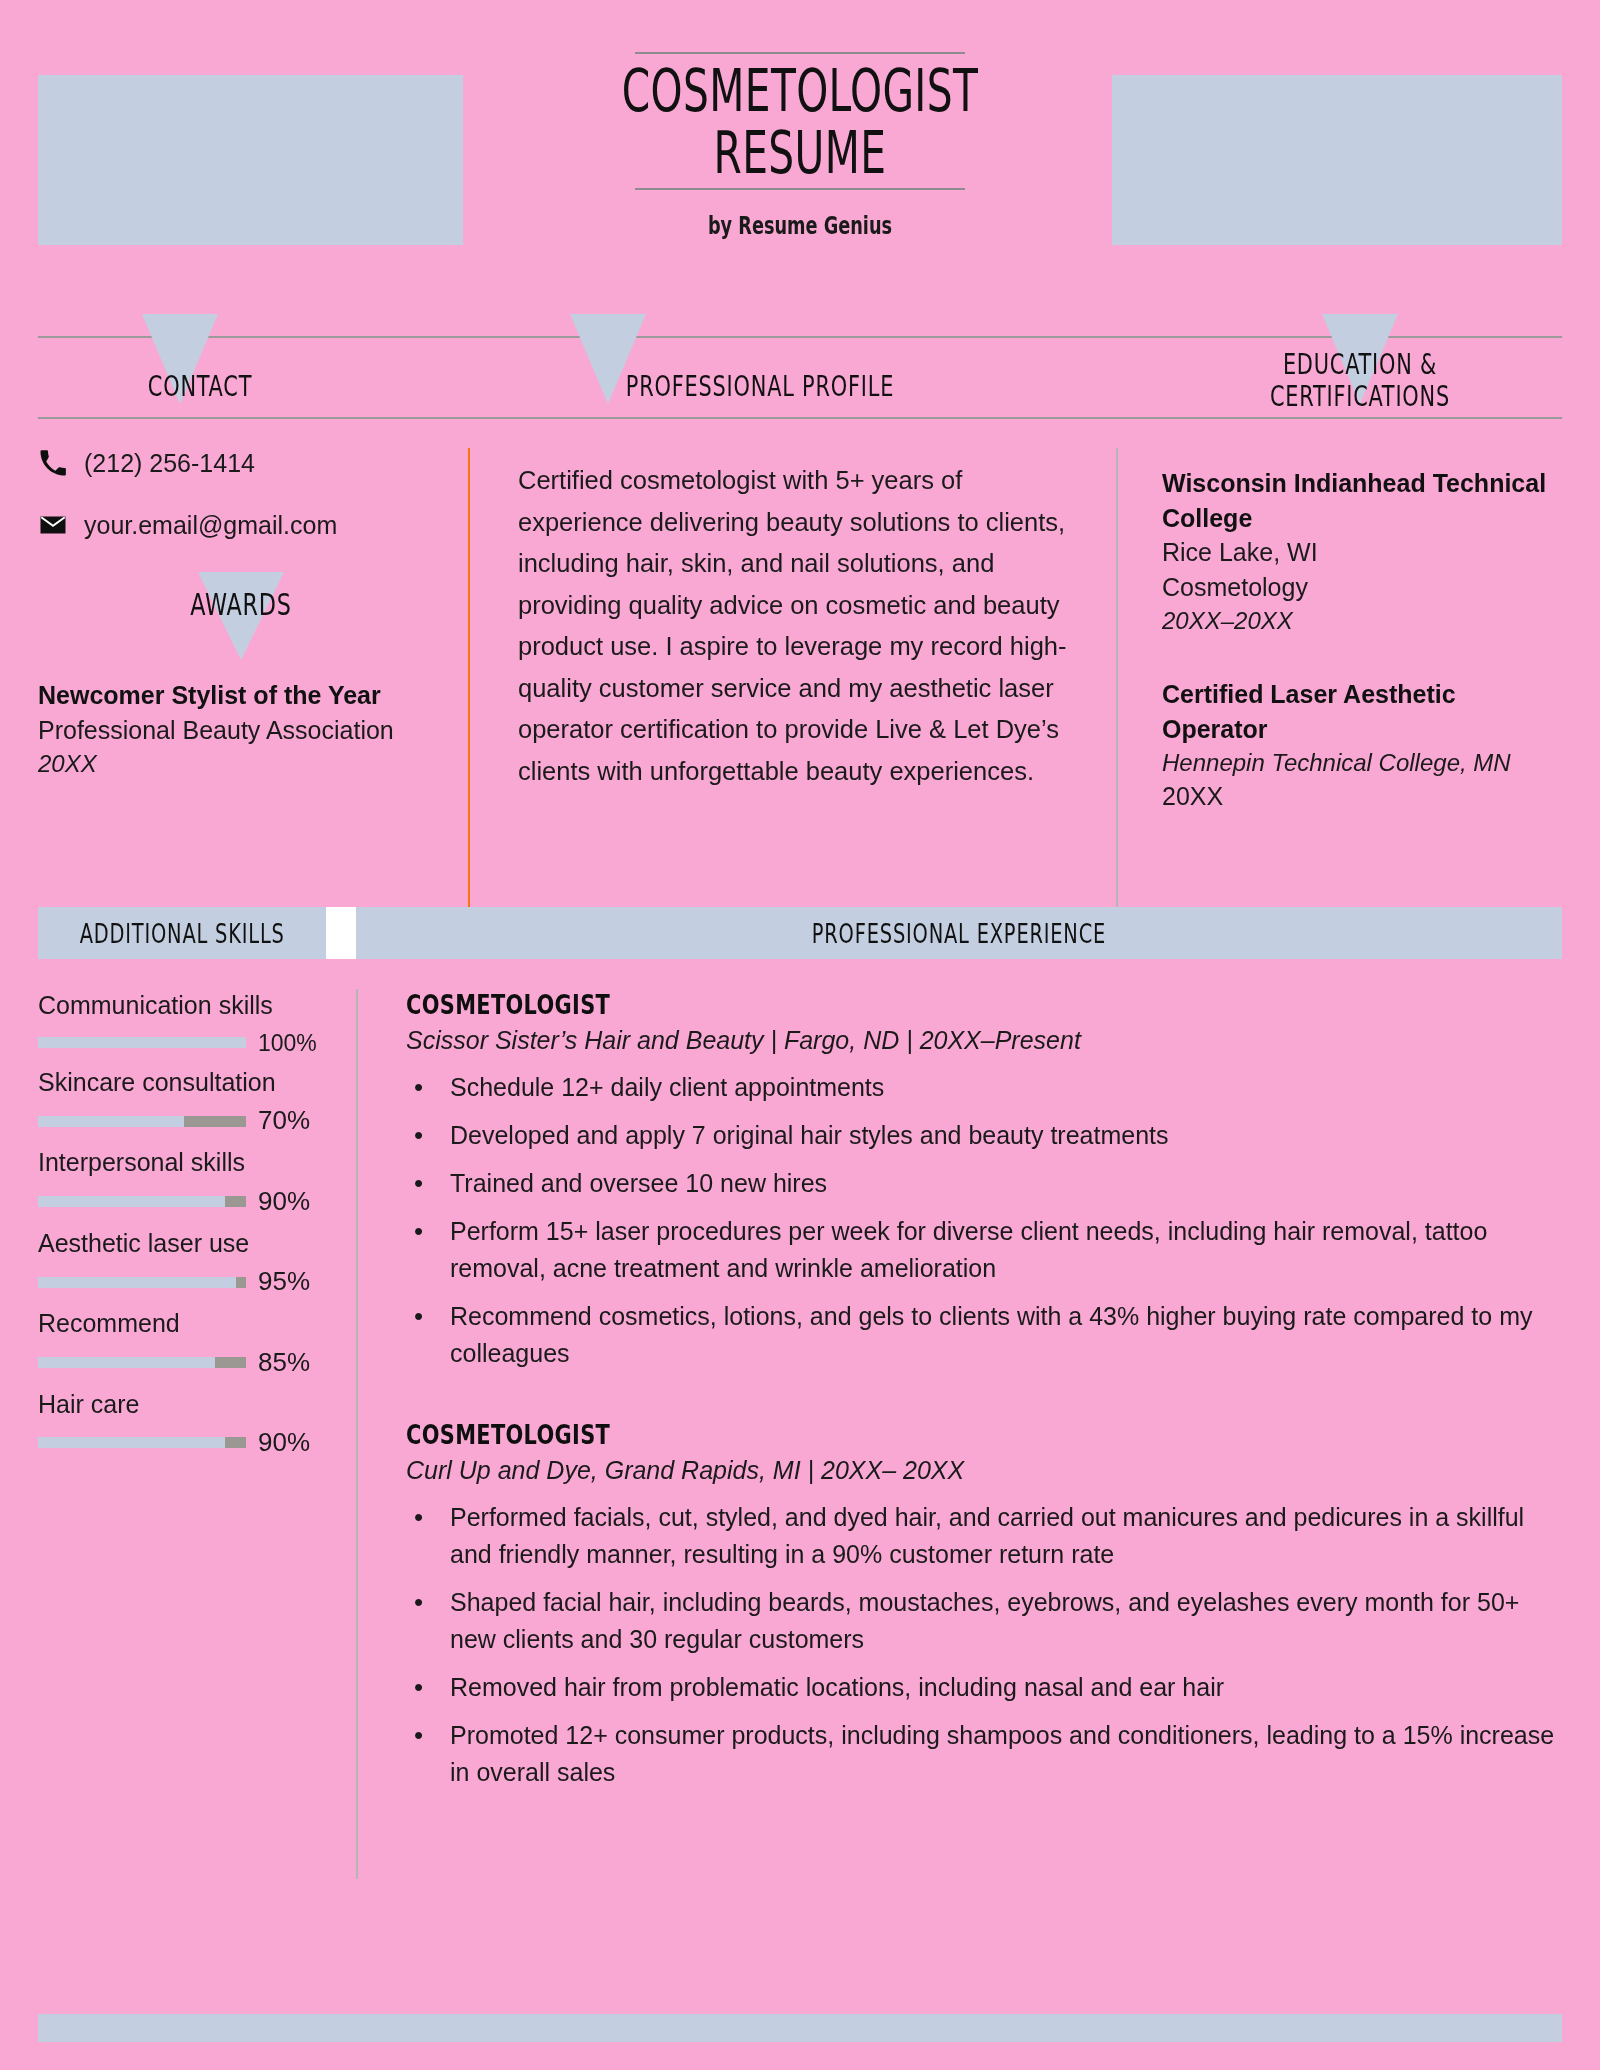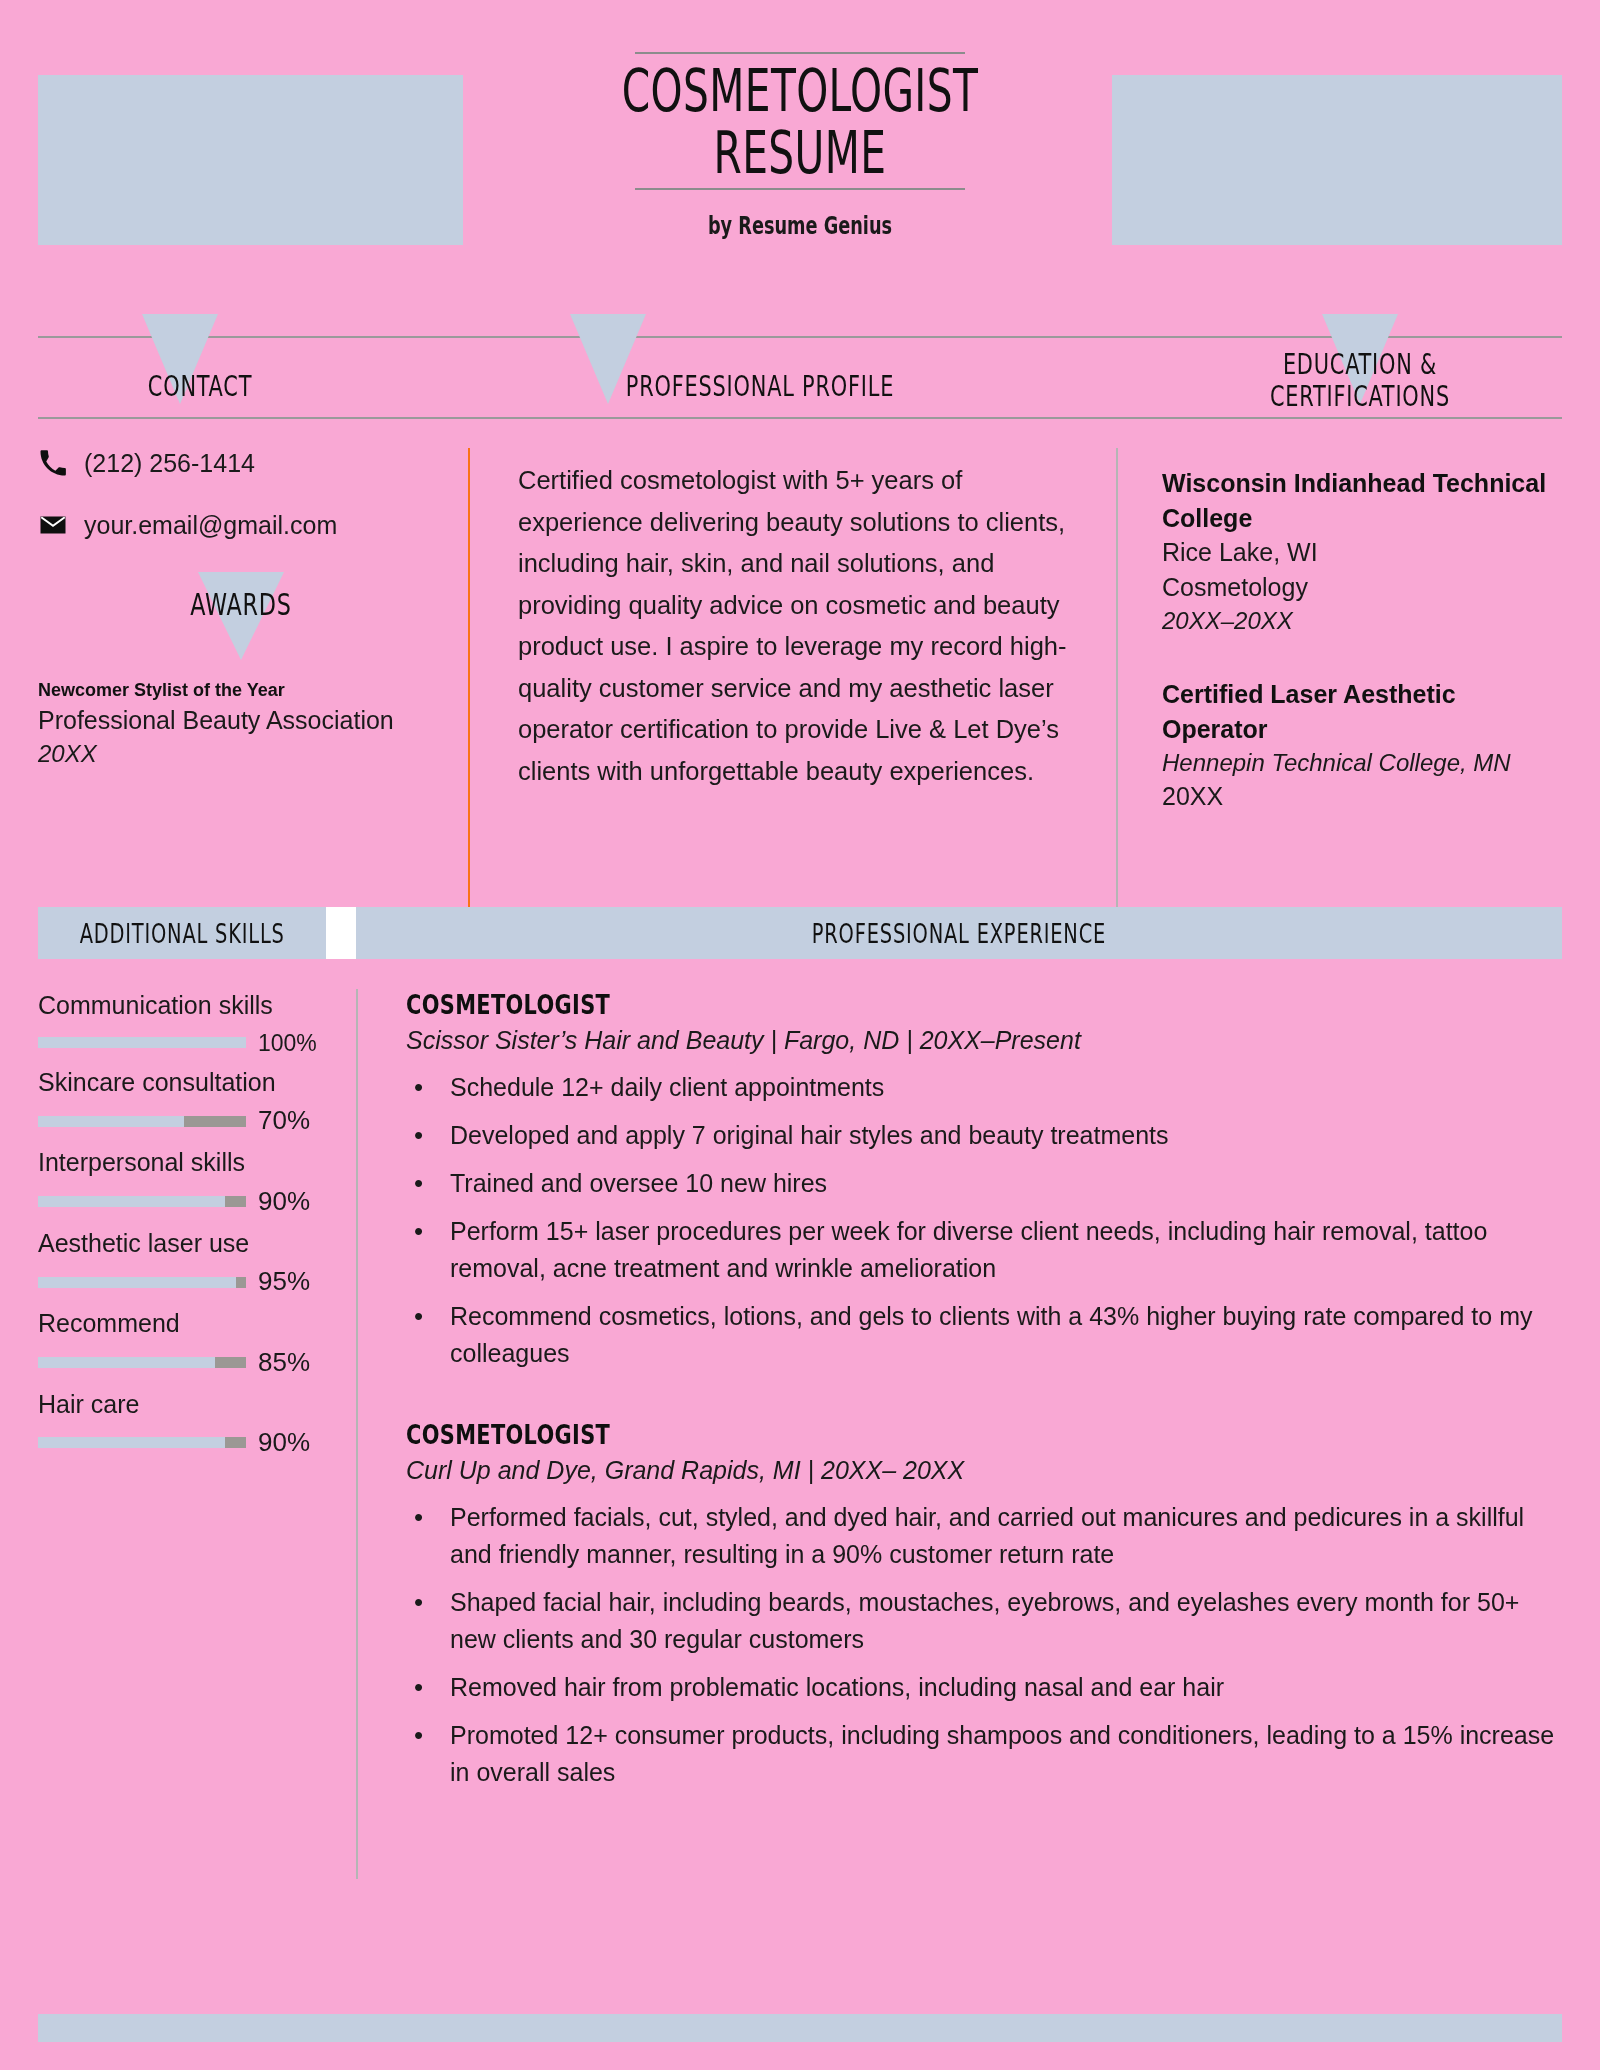--- a/index.html
+++ b/index.html
@@ -161,21 +161,21 @@
     position: relative;
     font-family: "DejaVu Sans Condensed", "Liberation Sans Narrow", "Liberation Sans", sans-serif;
     font-size: 31px;
     letter-spacing: 1px;
     color: #111111;
     transform: scaleX(0.8);
     padding-top: 14px;
   }
 
   .award-title {
-    font-size: 18px;
+    font-size: 25px;
     font-weight: bold;
     color: #111111;
     line-height: 1.38;
     margin-top: 22px;
   }
   .award-org {
     font-size: 25px;
     color: #1a1a1a;
     line-height: 1.38;
   }

